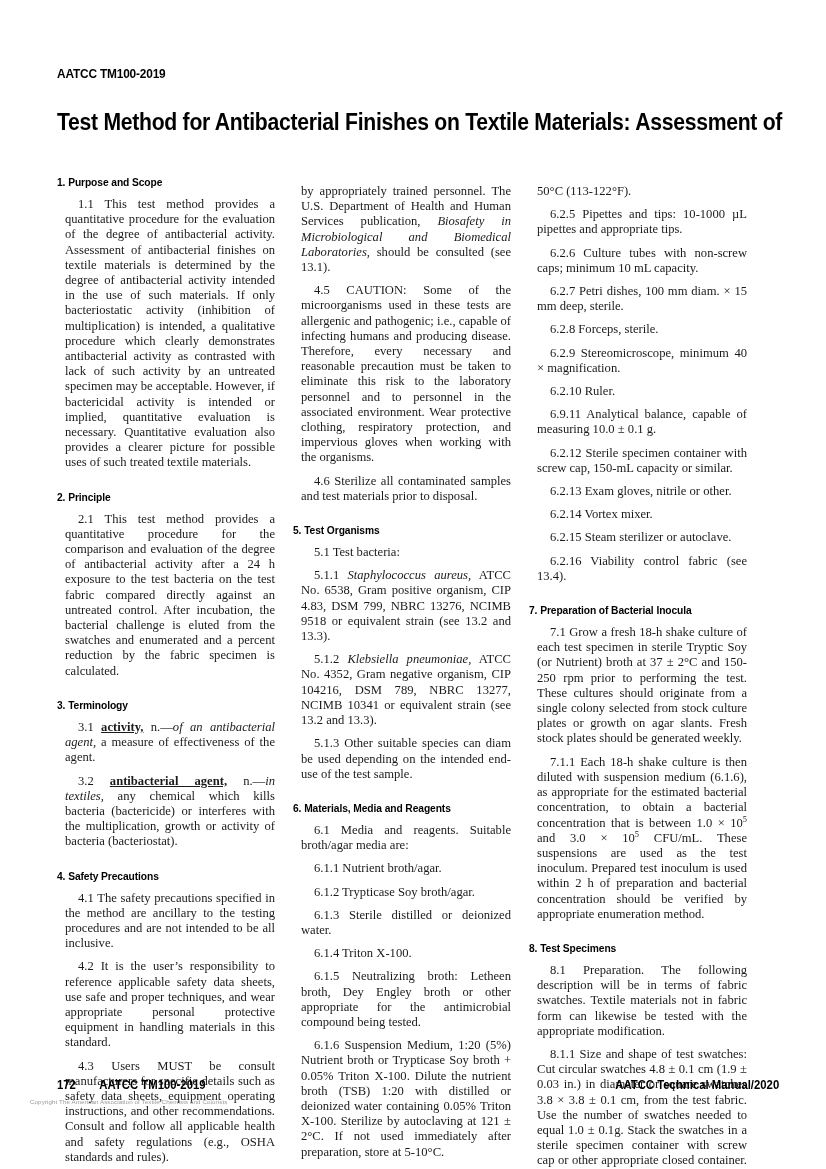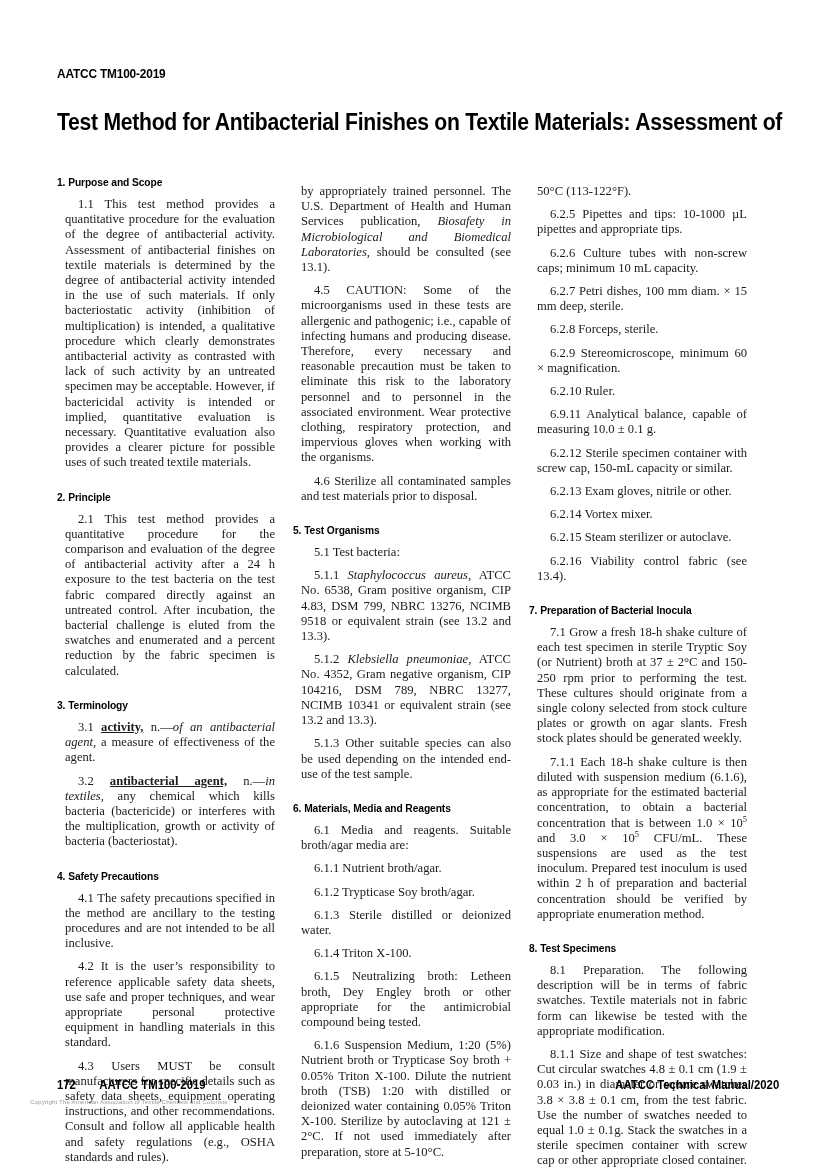--- a/index.html
+++ b/index.html
@@ -139,21 +139,21 @@
 
       <div class="col">
         <p class="body cont"><span>by appropriately trained personnel. The U.S. Department of Health and Human Services publication, </span><i>Biosafety in Microbiological and Biomedical Laboratories,</i><span> should be consulted (see 13.1).</span></p>
         <p class="body">4.5 CAUTION: Some of the microorganisms used in these tests are allergenic and pathogenic; i.e., capable of infecting humans and producing disease. Therefore, every necessary and reasonable precaution must be taken to eliminate this risk to the laboratory personnel and to personnel in the associated environment. Wear protective clothing, respiratory protection, and impervious gloves when working with the organisms.</p>
         <p class="body">4.6 Sterilize all contaminated samples and test materials prior to disposal.</p>
 
         <div class="sec-head spaced">5. Test Organisms</div>
         <p class="body">5.1 Test bacteria:</p>
         <p class="body"><span>5.1.1 </span><i>Staphylococcus aureus,</i><span> ATCC No. 6538, Gram positive organism, CIP 4.83, DSM 799, NBRC 13276, NCIMB 9518 or equivalent strain (see 13.2 and 13.3).</span></p>
         <p class="body"><span>5.1.2 </span><i>Klebsiella pneumoniae,</i><span> ATCC No. 4352, Gram negative organism, CIP 104216, DSM 789, NBRC 13277, NCIMB 10341 or equivalent strain (see 13.2 and 13.3).</span></p>
-        <p class="body">5.1.3 Other suitable species can also be used depending on the intended end-use of the test sample.</p>
+        <p class="body">5.1.3 Other suitable species can diam be used depending on the intended end-use of the test sample.</p>
 
         <div class="sec-head spaced">6. Materials, Media and Reagents</div>
         <p class="body">6.1 Media and reagents. Suitable broth/agar media are:</p>
         <p class="body">6.1.1 Nutrient broth/agar.</p>
         <p class="body">6.1.2 Trypticase Soy broth/agar.</p>
         <p class="body">6.1.3 Sterile distilled or deionized water.</p>
         <p class="body">6.1.4 Triton X-100.</p>
         <p class="body">6.1.5 Neutralizing broth: Letheen broth, Dey Engley broth or other appropriate for the antimicrobial compound being tested.</p>
         <p class="body">6.1.6 Suspension Medium, 1:20 (5%) Nutrient broth or Trypticase Soy broth + 0.05% Triton X-100. Dilute the nutrient broth (TSB) 1:20 with distilled or deionized water containing 0.05% Triton X-100. Sterilize by autoclaving at 121 ± 2°C. If not used immediately after preparation, store at 5-10°C.</p>
         <p class="body">6.2 Materials.</p>
@@ -162,21 +162,21 @@
         <p class="body">6.2.3 Bunsen Burner or equivalent.</p>
         <p class="body">6.2.4 Water bath maintained at 45-</p>
       </div>
 
       <div class="col">
         <p class="body cont">50°C (113-122°F).</p>
         <p class="body">6.2.5 Pipettes and tips: 10-1000 µL pipettes and appropriate tips.</p>
         <p class="body">6.2.6 Culture tubes with non-screw caps; minimum 10 mL capacity.</p>
         <p class="body">6.2.7 Petri dishes, 100 mm diam. × 15 mm deep, sterile.</p>
         <p class="body">6.2.8 Forceps, sterile.</p>
-        <p class="body">6.2.9 Stereomicroscope, minimum 60 × magnification.</p>
+        <p class="body">6.2.9 Stereomicroscope, minimum 40 × magnification.</p>
         <p class="body">6.2.10 Ruler.</p>
         <p class="body">6.9.11 Analytical balance, capable of measuring 10.0 ± 0.1 g.</p>
         <p class="body">6.2.12 Sterile specimen container with screw cap, 150-mL capacity or similar.</p>
         <p class="body">6.2.13 Exam gloves, nitrile or other.</p>
         <p class="body">6.2.14 Vortex mixer.</p>
         <p class="body">6.2.15 Steam sterilizer or autoclave.</p>
         <p class="body">6.2.16 Viability control fabric (see 13.4).</p>
 
         <div class="sec-head spaced">7. Preparation of Bacterial Inocula</div>
         <p class="body">7.1 Grow a fresh 18-h shake culture of each test specimen in sterile Tryptic Soy (or Nutrient) broth at 37 ± 2°C and 150-250 rpm prior to performing the test. These cultures should originate from a single colony selected from stock culture plates or growth on agar slants. Fresh stock plates should be generated weekly.</p>

